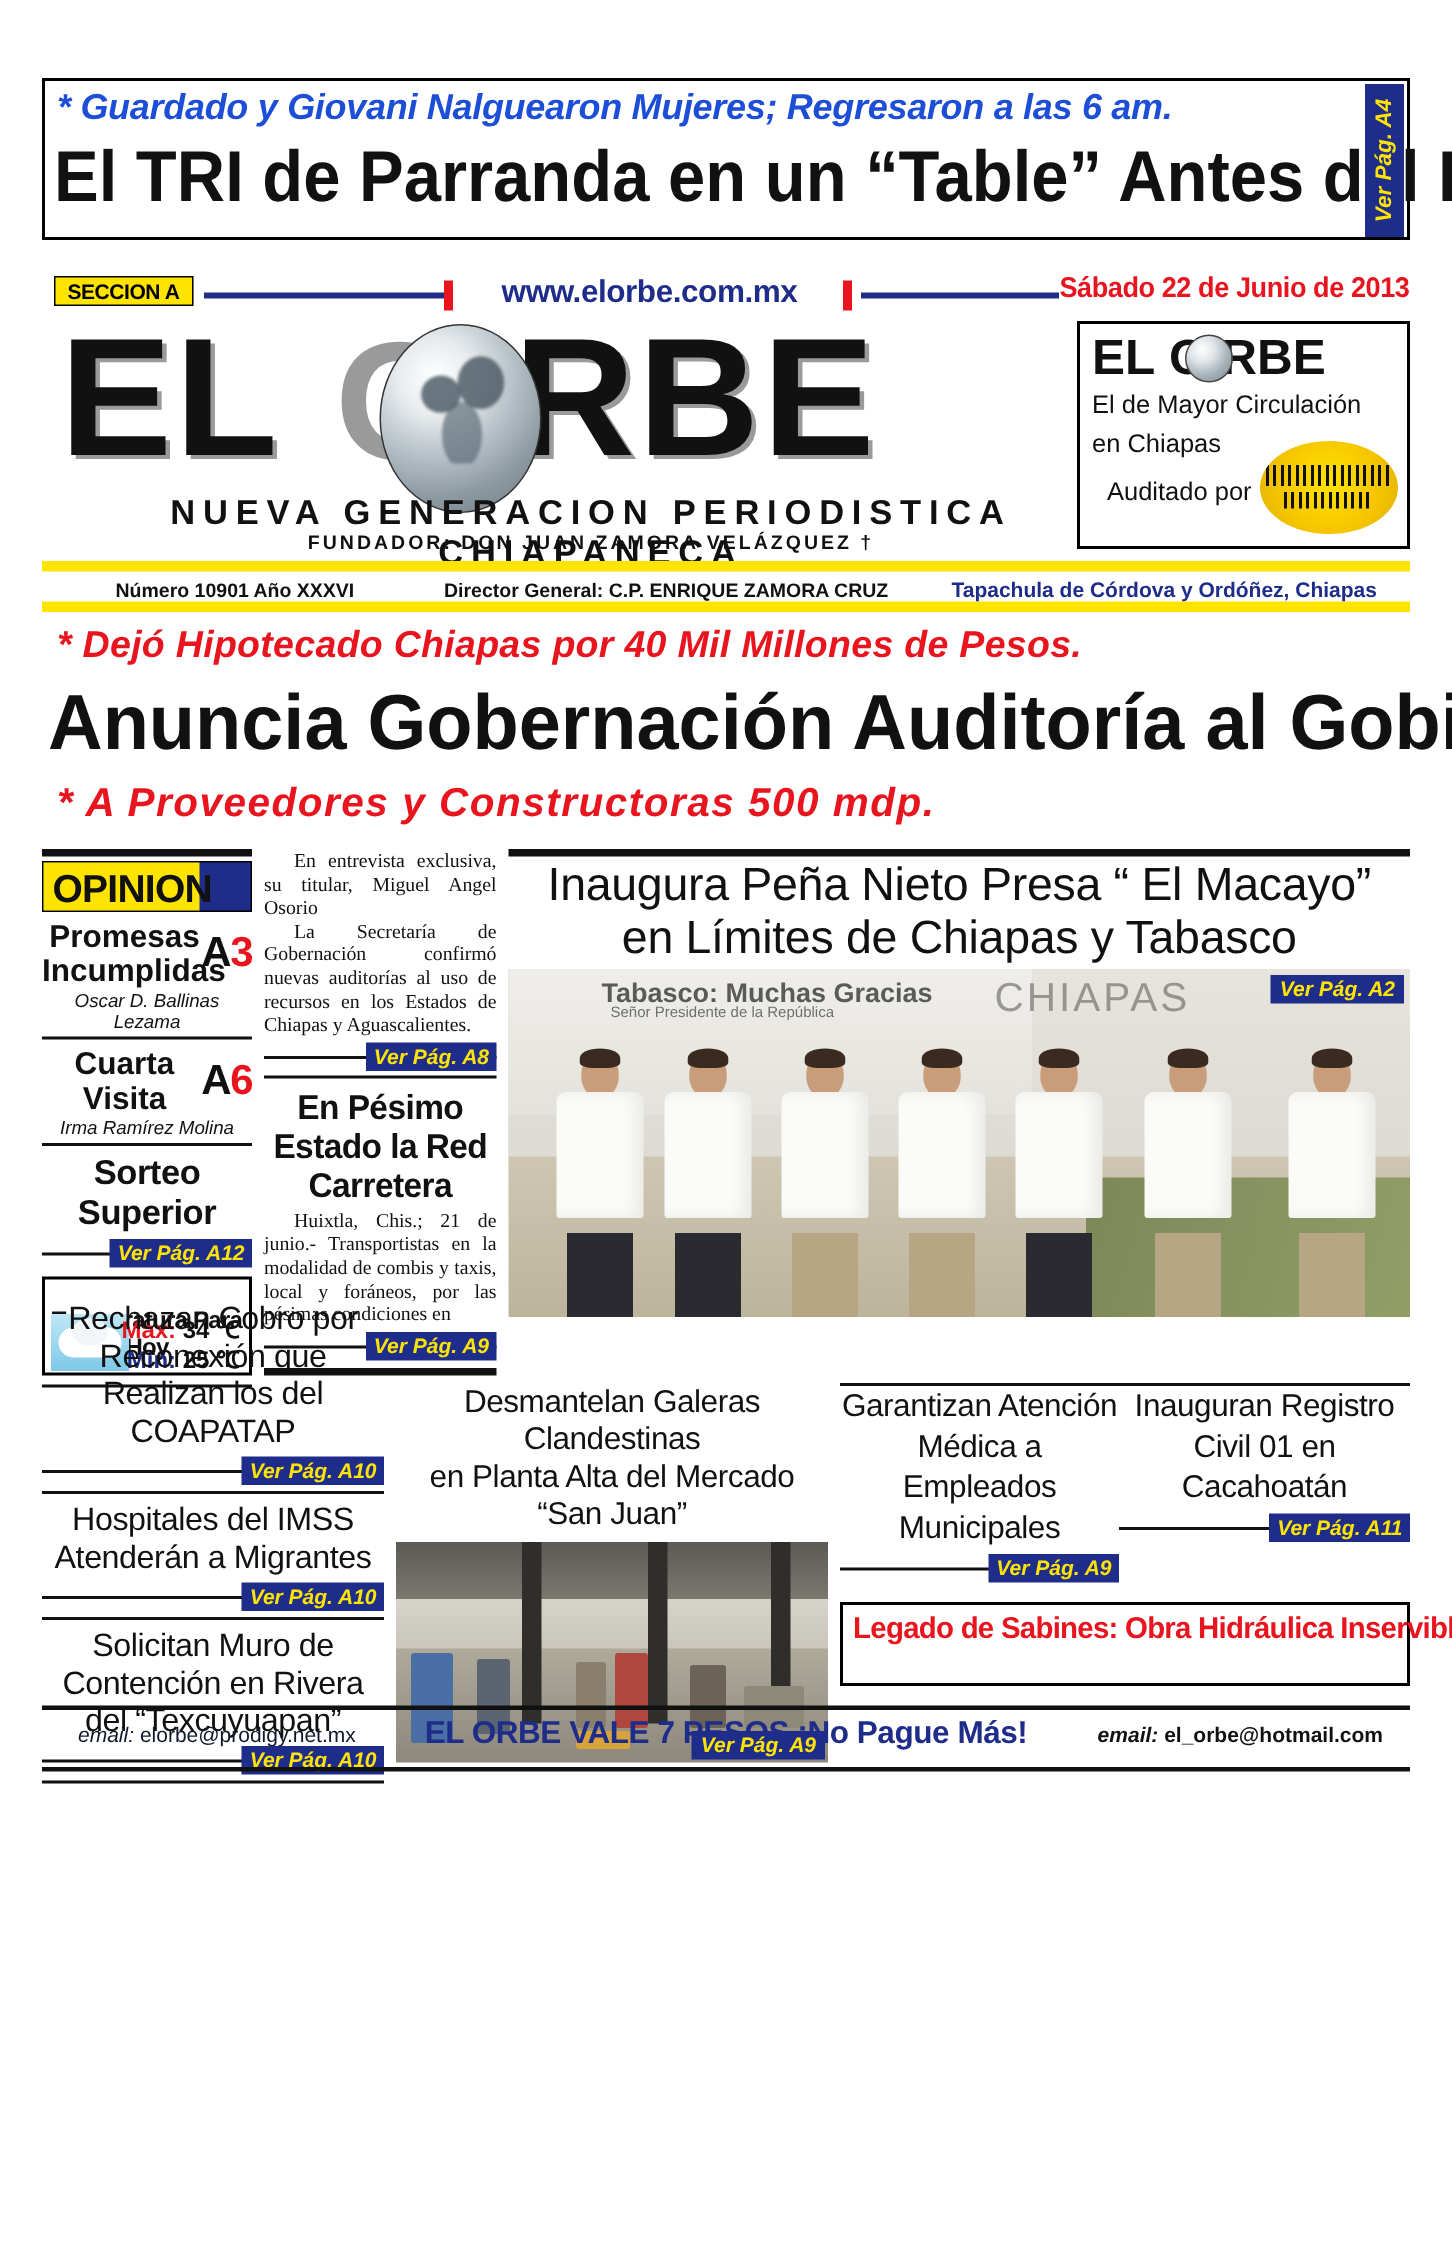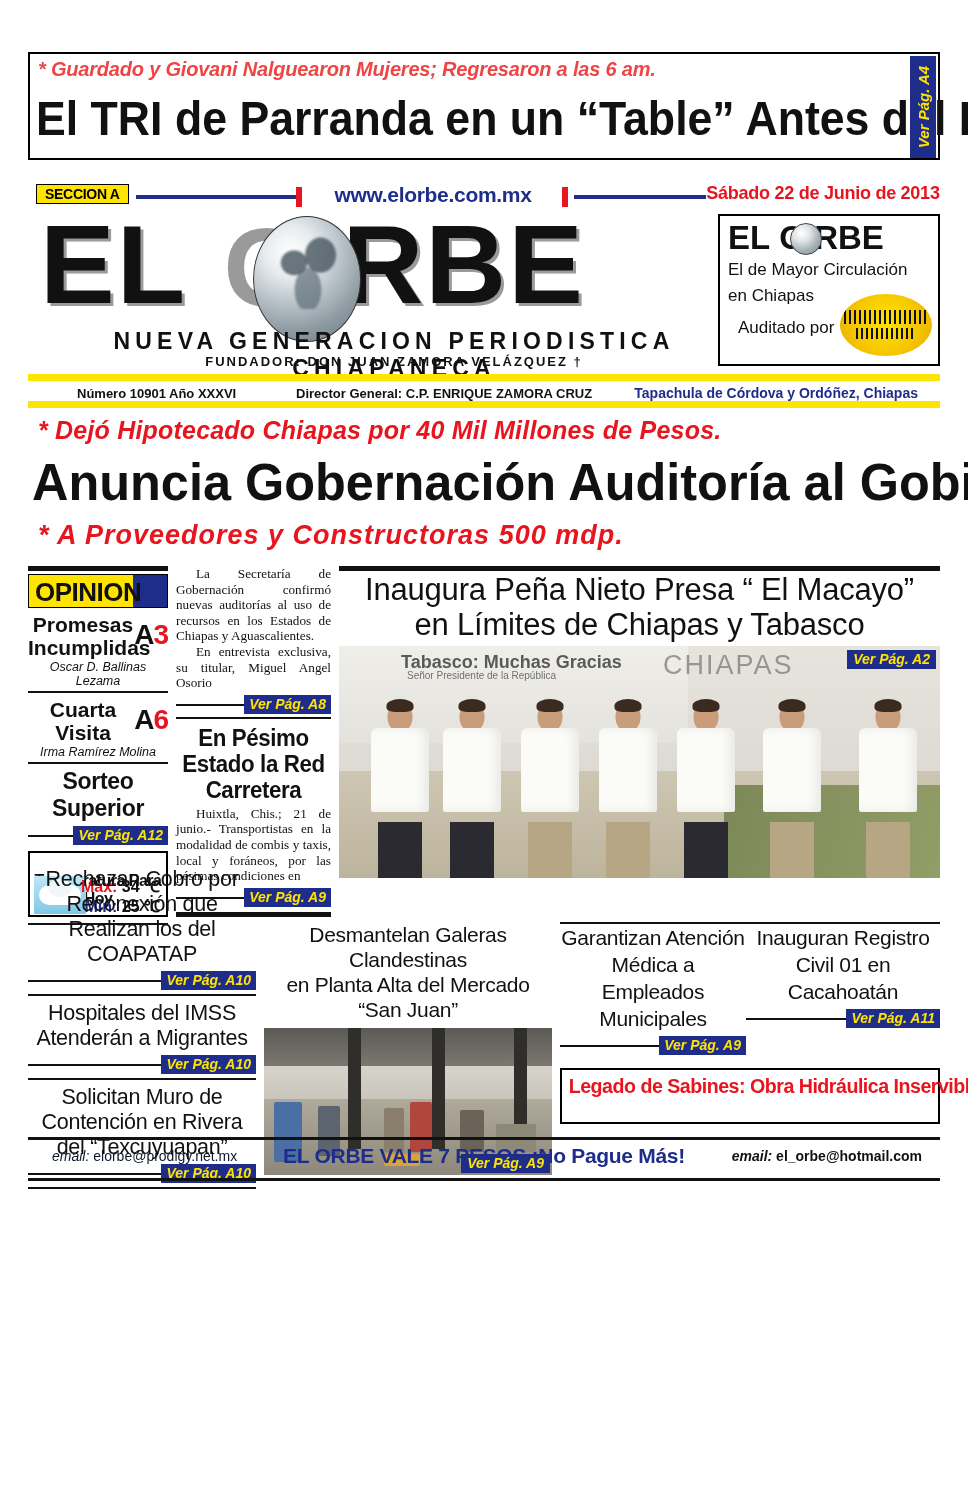--- a/index.html
+++ b/index.html
@@ -11,22 +11,22 @@
   }
   .page { position: relative; width: 968px; height: 1496px; background:#fff; }
 
   
   .top-banner {
     position:absolute; left:28px; top:52px; width:912px; height:108px;
     border:2px solid #000; background:#fff;
   }
   .top-kicker {
     position:absolute; left:8px; top:4px; width:880px; height:28px;
-    color:#ef4444; font-weight:bold; font-style:italic;
-    font-size:20px; letter-spacing:-0.2px; white-space:nowrap;
+    color:#1d4ed8; font-weight:bold; font-style:italic;
+    font-size:24px; letter-spacing:-0.2px; white-space:nowrap;
     font-family:"Liberation Sans", sans-serif;
   }
   .top-headline {
     position:absolute; left:6px; top:28px; width:880px; height:74px;
     color:#111; font-weight:bold; font-size:48px; line-height:74px;
     white-space:nowrap;
     transform:scaleX(0.93); transform-origin:left center;
     font-family:"Liberation Sans Narrow","Liberation Sans", sans-serif;
   }
   .verpag-vert {
@@ -462,22 +462,22 @@
     <div class="temp-box">
       <div class="temp-title">Temperatura Para Hoy</div>
       <div class="cloud-icon"></div>
       <div class="temp-max"><b>Max:</b> <span>34 ℃</span></div>
       <div class="temp-min"><b>Min:</b> <span>25 ℃</span></div>
     </div>
     <div class="op-rule" style="margin-top:6px"></div>
   </div>
 
   <div class="col2">
+    <div class="body-p">En entrevista exclusiva, su titular, Miguel Angel Osorio</div>
     <div class="body-p">La Secretaría de Gobernación confirmó nuevas auditorías al uso de recursos en los Estados de Chiapas y Aguascalientes.</div>
-    <div class="body-p">En entrevista exclusiva, su titular, Miguel Angel Osorio</div>
     <div class="vp-row">
       <div class="vp-line"></div>
       <div class="vp-badge">Ver Pág. A8</div>
     </div>
     <div class="hr-thin" style="margin-top:2px"></div>
     <div class="sec-head">En Pésimo Estado la Red Carretera</div>
     <div class="body-p" style="margin-top:3px">Huixtla, Chis.; 21 de junio.- Transportistas en la modalidad de combis y taxis, local y foráneos, por las pésimas condiciones en</div>
     <div class="vp-row">
       <div class="vp-line"></div>
       <div class="vp-badge">Ver Pág. A9</div>

